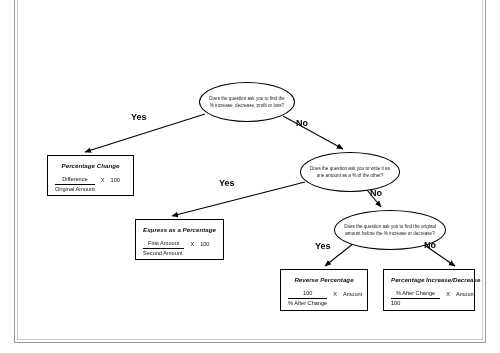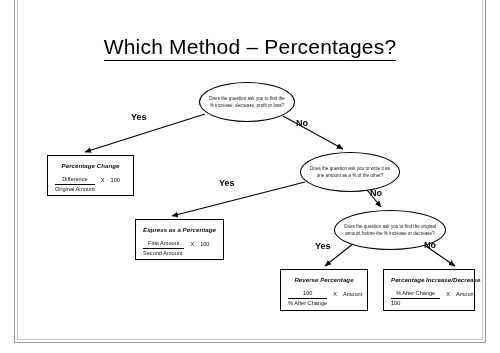--- a/index.html
+++ b/index.html
@@ -149,23 +149,20 @@
   #lbl-no3 { left:424px; top:240px; }
 </style>
 </head>
 <body>
 
 <div id="page">
 
   <div class="page-frame"></div>
   <div class="sheet-edge"></div>
 
-  <div class="title">
-    <span>Which Method – Percentages?</span>
-  </div>
 
   <svg class="links" viewBox="0 0 500 353">
     <defs>
       <marker id="arrow" markerWidth="7" markerHeight="7" refX="5.6" refY="2.6" orient="auto" markerUnits="strokeWidth">
         <path d="M0,0 L6,2.6 L0,5.2 z" fill="#000"></path>
       </marker>
     </defs>
 
     <line x1="205" y1="114" x2="85" y2="152" stroke="#000" stroke-width="1.1" marker-end="url(#arrow)"></line>
 

